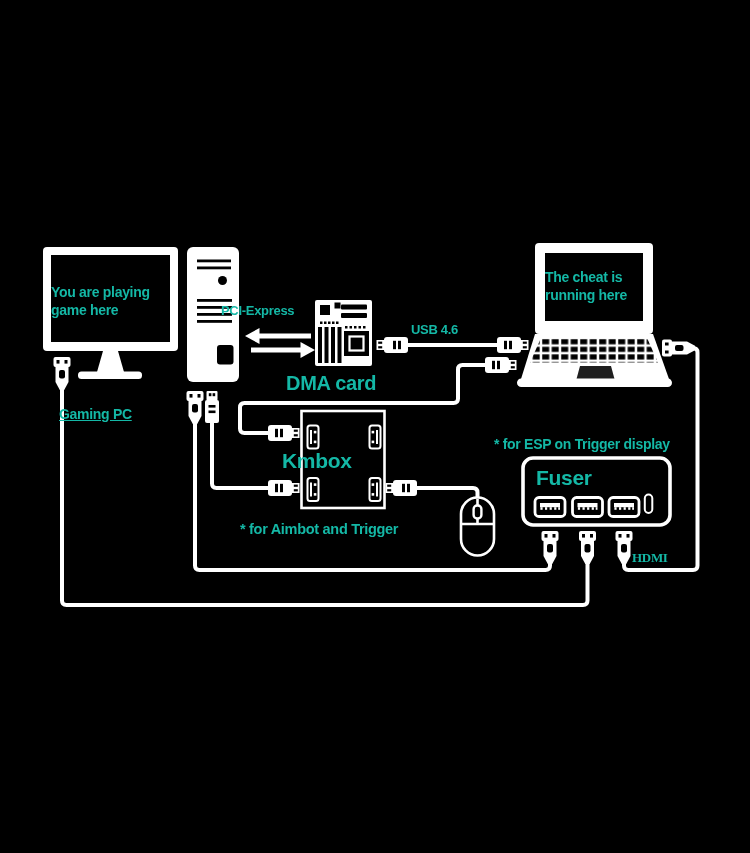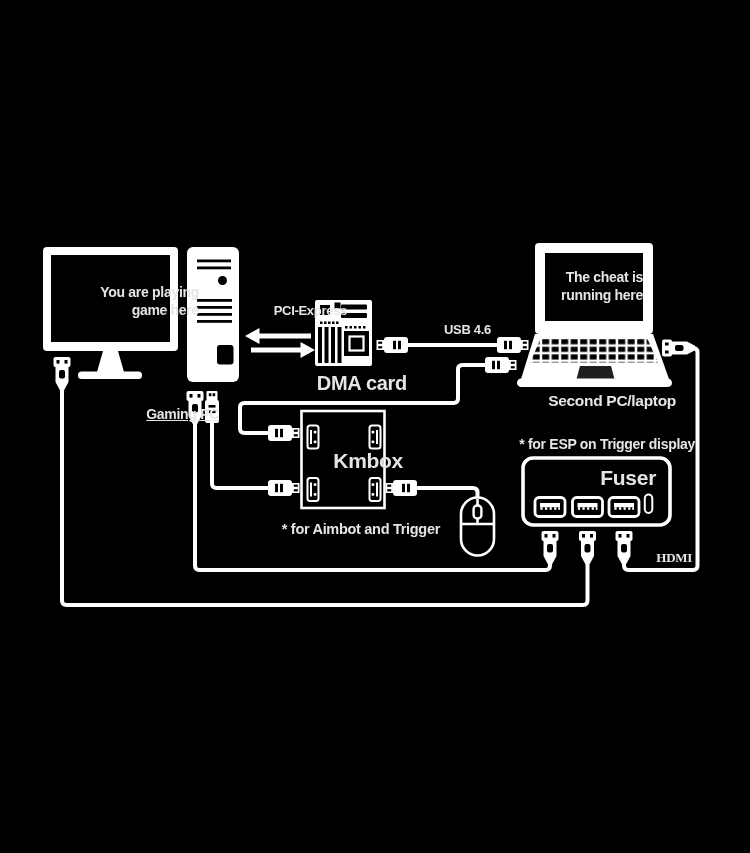--- a/index.html
+++ b/index.html
@@ -1,25 +1,25 @@
 <!DOCTYPE html>
 <html><head>
 <meta charset="utf-8">
 <style>
   html,body{margin:0;padding:0;background:#000;}
   #stage{position:relative;width:750px;height:853px;background:#000;overflow:hidden;
          font-family:"Liberation Sans",sans-serif;}
   #art{position:absolute;left:0;top:0;}
-  .label{position:absolute;color:#e5e5e5;font-weight:bold;text-align:right;
+  .label{position:absolute;color:#14b8a6;font-weight:bold;text-align:left;
          letter-spacing:-0.3px;line-height:1.2;white-space:nowrap;}
   .pre{white-space:pre-line;}
   
-  .l-monscreen {left:51px;top:283px;width:120px;font-size:14px;line-height:18px;margin-left:28px;}
+  .l-monscreen {left:51px;top:283px;width:120px;font-size:14px;line-height:18px;}
   .l-gamingpc  {left:59px;top:406px;width:160px;font-size:14px;text-decoration:underline;}
-  .l-pci       {left:227px;top:303px;width:120px;font-size:13px;}
+  .l-pci       {left:221px;top:303px;width:120px;font-size:13px;}
   .l-dma       {left:286px;top:371px;width:121px;font-size:20px;}
   .l-usb3      {left:411px;top:322px;width:80px;font-size:13px;}
   .l-lapscreen {left:545px;top:268px;width:98px;font-size:14px;line-height:18px;}
   .l-secondpc  {left:516px;top:392px;width:160px;font-size:15.5px;}
   .l-kmbox     {left:282px;top:448px;width:121px;font-size:21px;}
   .l-aimbot    {left:240px;top:521px;width:200px;font-size:14.5px;}
   .l-esp       {left:494px;top:436px;width:201px;font-size:14px;}
   .l-fuser     {left:536px;top:465px;width:120px;font-size:21px;}
   .l-hdmi      {left:632px;top:550px;width:60px;font-size:13px;font-family:Liberation Serif, serif;}
 </style>
@@ -193,19 +193,18 @@
   </svg>
 
   <div class="label l-monscreen pre">You are playing
 game here</div>
   <div class="label l-gamingpc">Gaming PC</div>
   <div class="label l-pci">PCI-Express</div>
   <div class="label l-dma">DMA card</div>
   <div class="label l-usb3">USB 4.6</div>
   <div class="label l-lapscreen pre">The cheat is
 running here</div>
-  <div class="label l-secondpc">Second PC/laptop</div>
   <div class="label l-aimbot">* for Aimbot and Trigger</div>
   <div class="label l-kmbox">Kmbox</div>
   <div class="label l-esp">* for ESP on Trigger display</div>
   <div class="label l-fuser">Fuser</div>
   <div class="label l-hdmi">HDMI</div>
 </div>
 
 </body></html>

